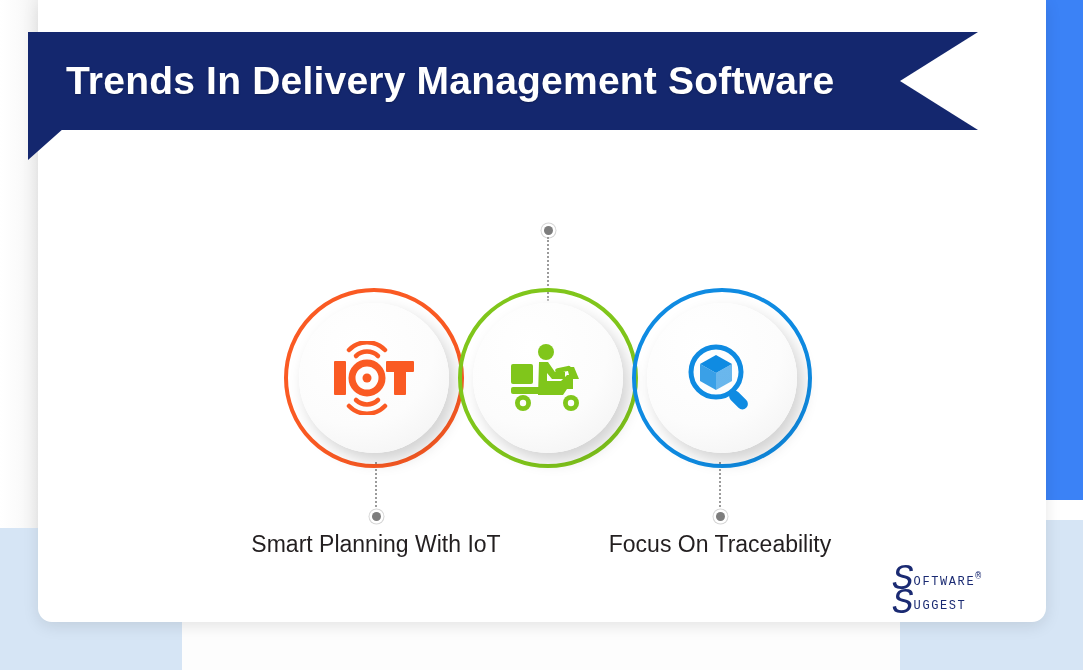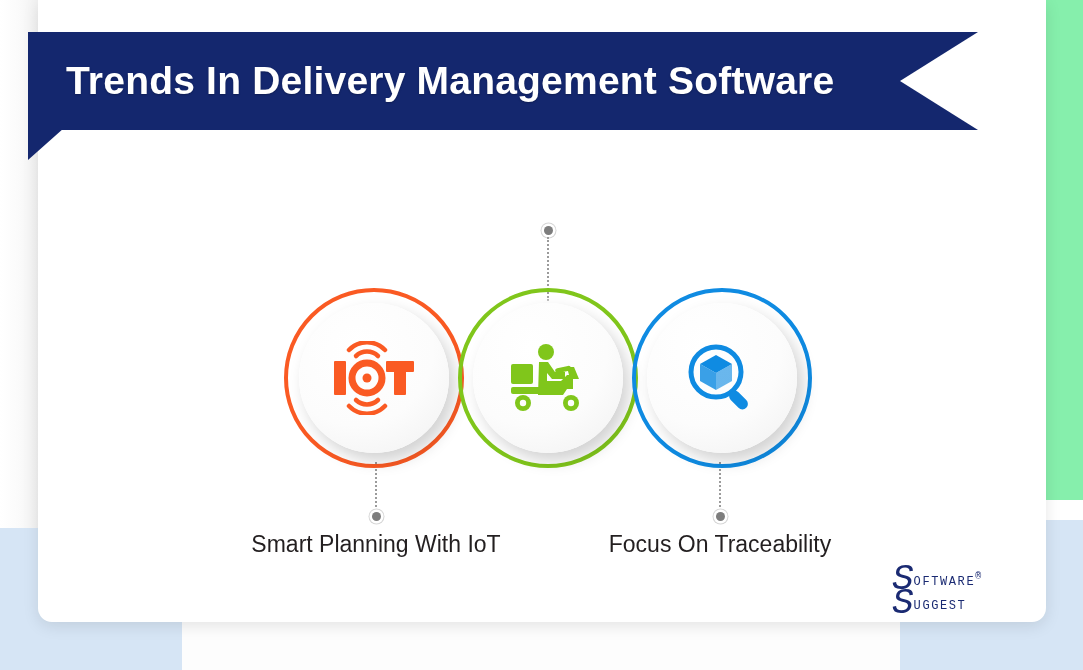--- a/index.html
+++ b/index.html
@@ -12,21 +12,21 @@
     overflow: hidden;
     font-family: "Liberation Sans", sans-serif;
     background: #ffffff;
   }
 
   
   #page {
     position: relative;
     width: 1083px;
     height: 500px;
-    background: #86efac;
+    background: #3b82f6;
   }
 
   
   .backdrop-blue {
     position: absolute;
     left: 0;
     top: 520px;
     width: 1083px;
     height: 150px;
     background: #d6e5f5;

